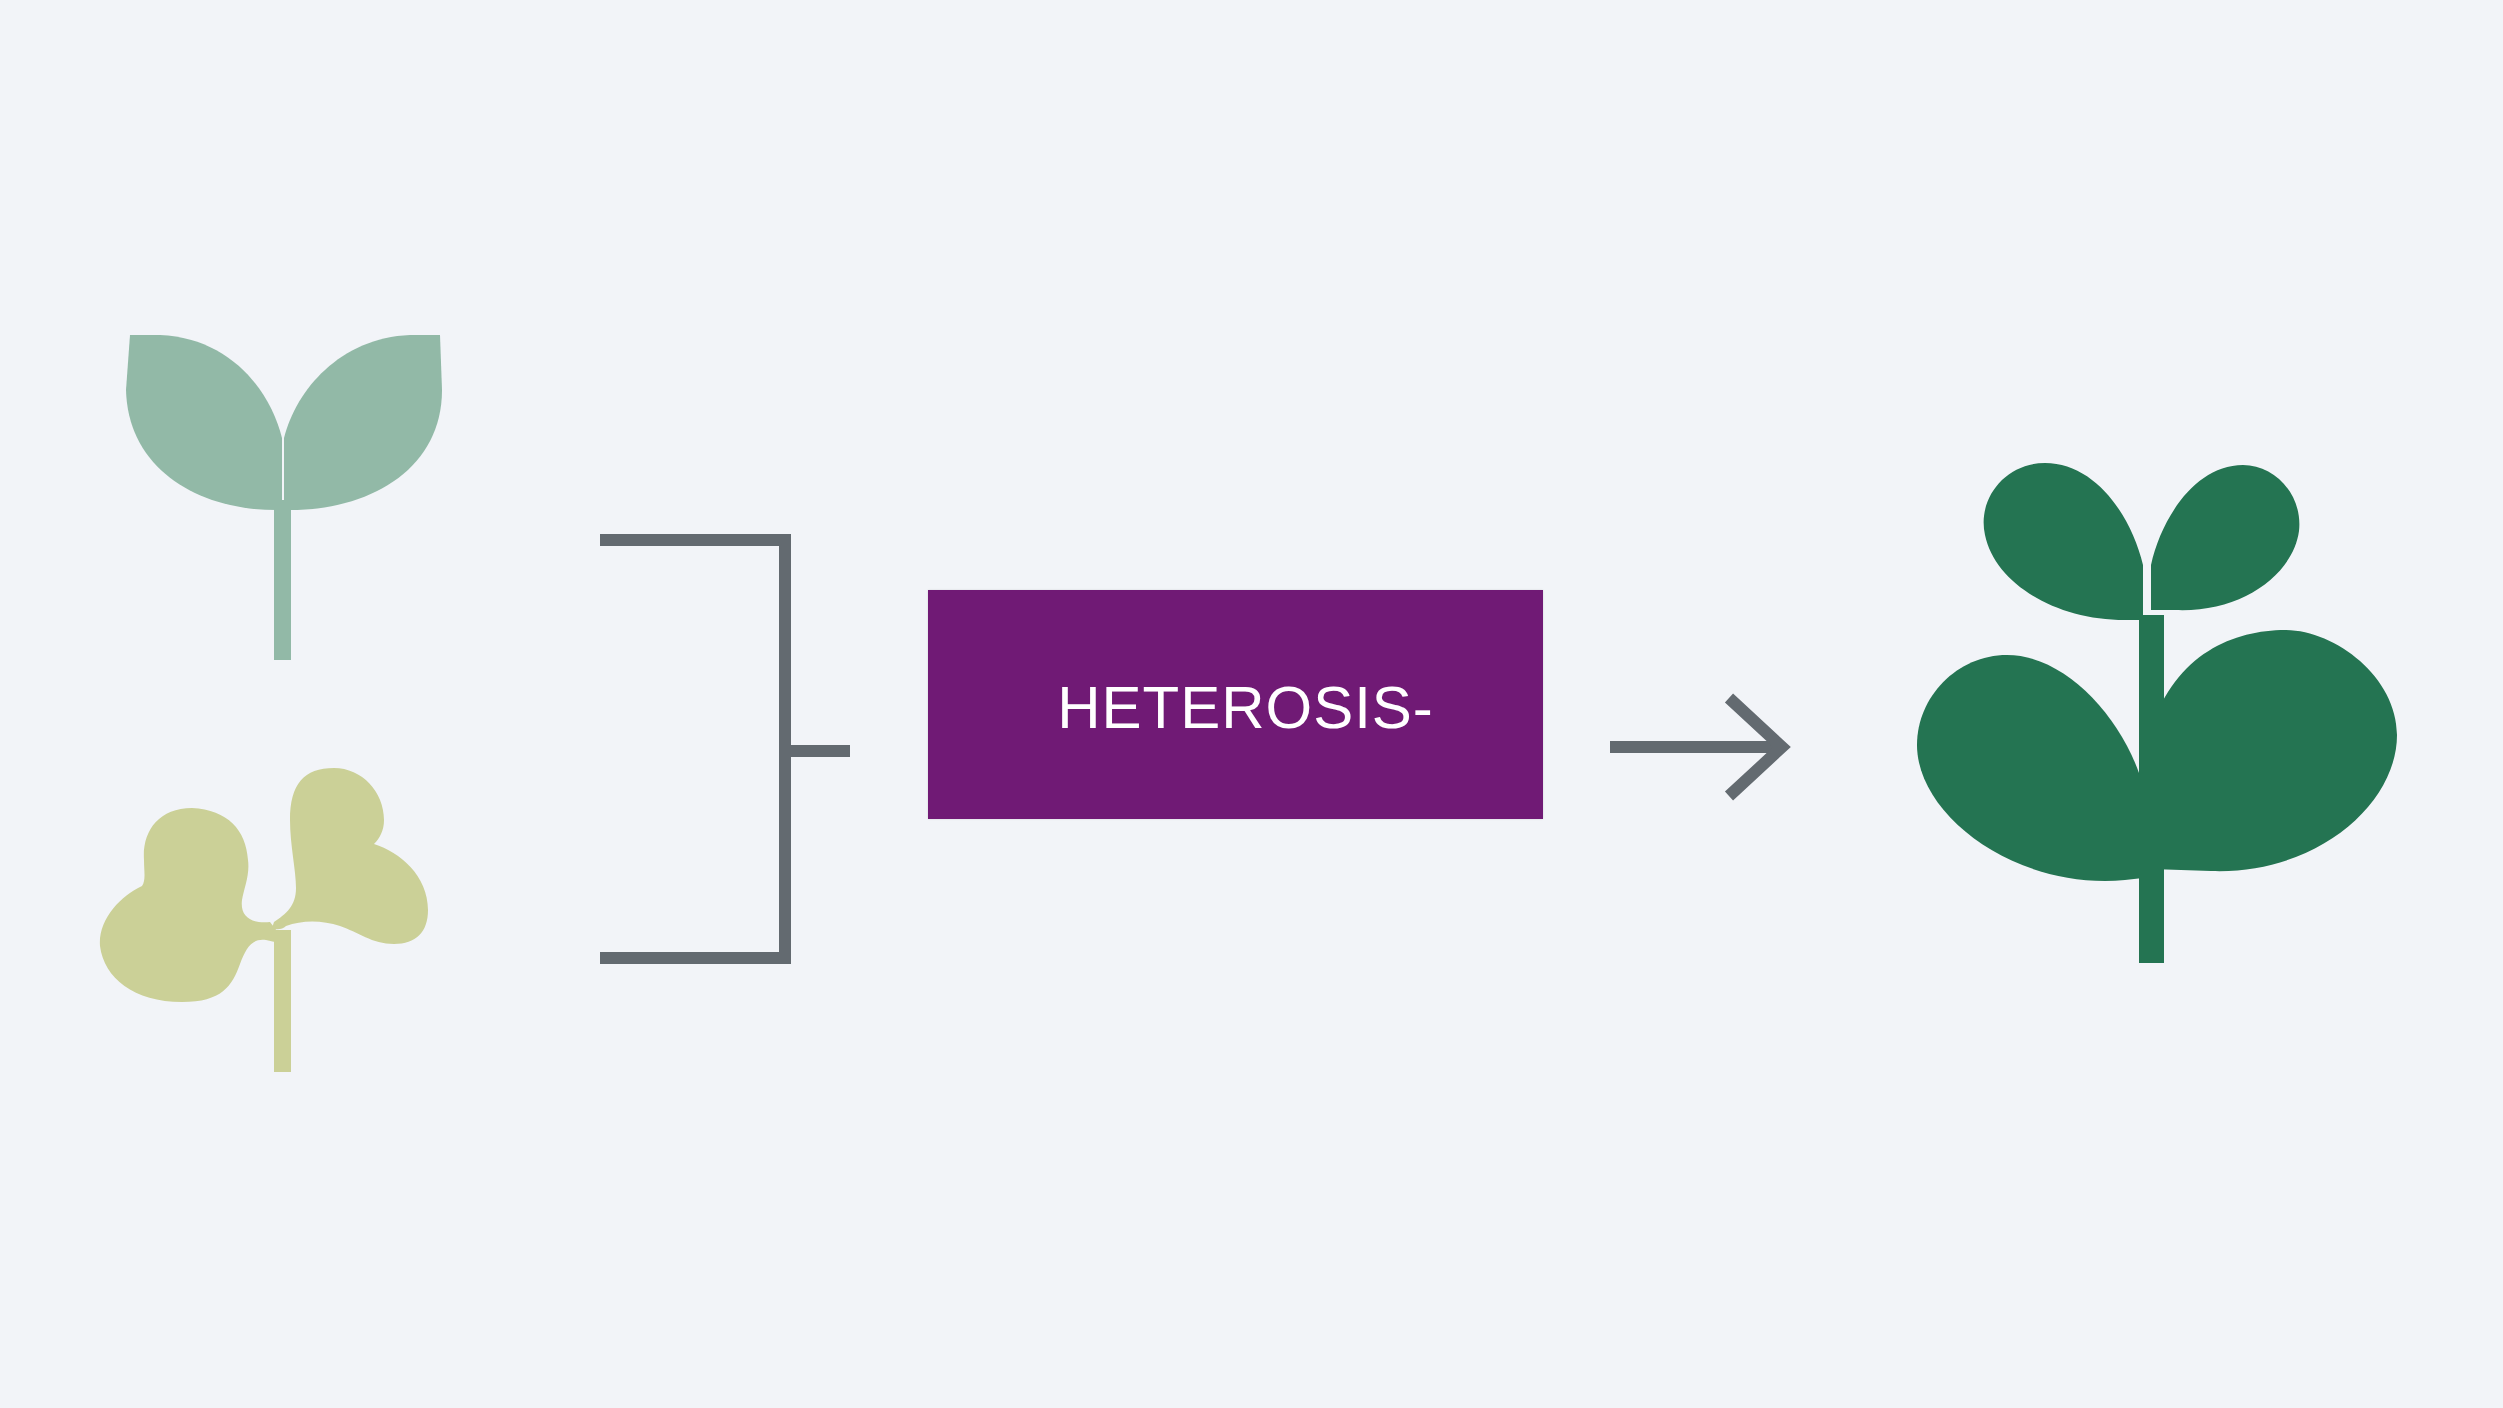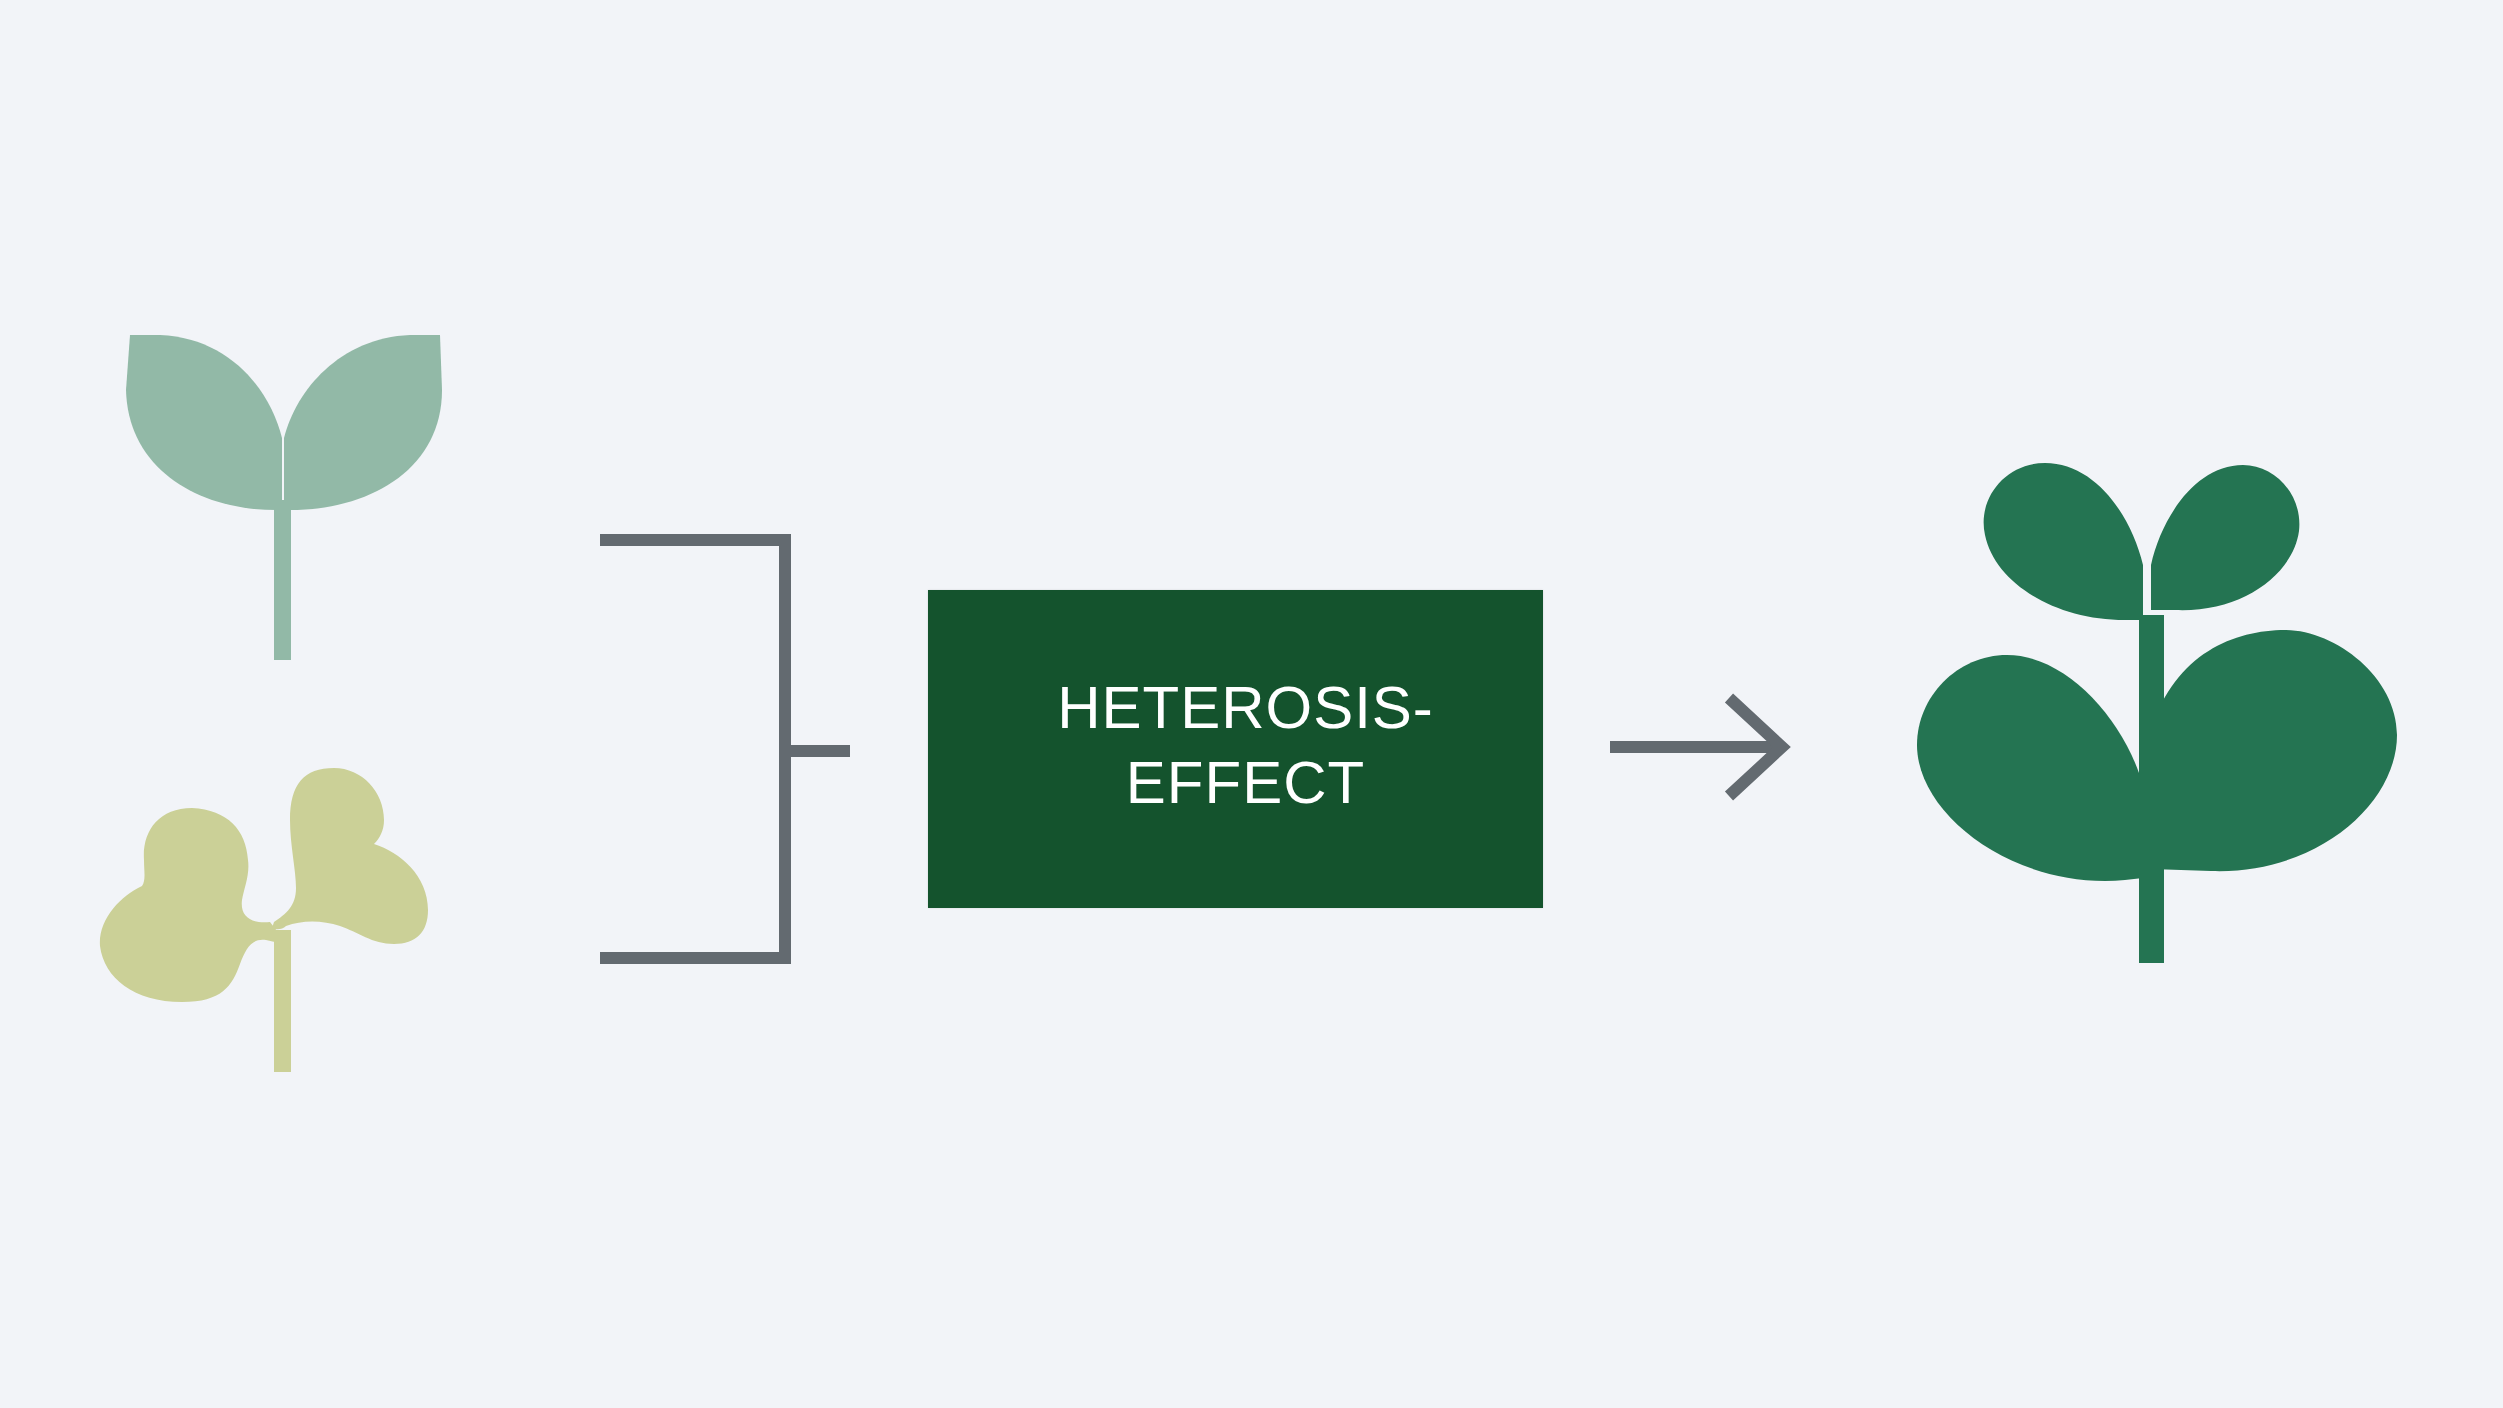--- a/index.html
+++ b/index.html
@@ -8,22 +8,22 @@
       background: #f2f4f8;
       position: relative;
       overflow: hidden;
       font-family: "Liberation Sans", sans-serif;
     }
     .abs { position: absolute; }
     svg.abs { display: block; }
     .effect-box {
       position: absolute;
       left: 928px; top: 590px;
-      width: 615px; height: 318px;
-      background: #14532d;
+      width: 615px; height: 229px;
+      background: #701a75;
       box-shadow: 0 0 2px rgba(0,0,0,0.12);
     }
     .effect-text {
       position: absolute;
       left: 0; right: 0;
       top: 80px;
       text-align: center;
       color: #ffffff;
       font-size: 60px;
       line-height: 75px;
@@ -66,21 +66,20 @@
 <svg class="abs" style="left:600px; top:530px;" width="260" height="440" viewBox="0 0 260 440">
   <g fill="none" stroke="#636a70" stroke-width="12">
     <polyline points="0,10 185,10 185,428 0,428"></polyline>
     <line x1="179" y1="221" x2="250" y2="221"></line>
   </g>
 </svg>
 
 <div class="effect-box">
   <div class="effect-text">
     <span>HETEROSIS-</span>
-    <span>EFFECT</span>
   </div>
 </div>
 
 <svg class="abs" style="left:1605px; top:690px;" width="200" height="115" viewBox="0 0 200 115">
   <g fill="none" stroke="#636a70" stroke-width="12">
     <line x1="5" y1="57" x2="175" y2="57"></line>
     <polyline points="124,8 177,57 124,106" stroke-linejoin="miter"></polyline>
   </g>
 </svg>
 

